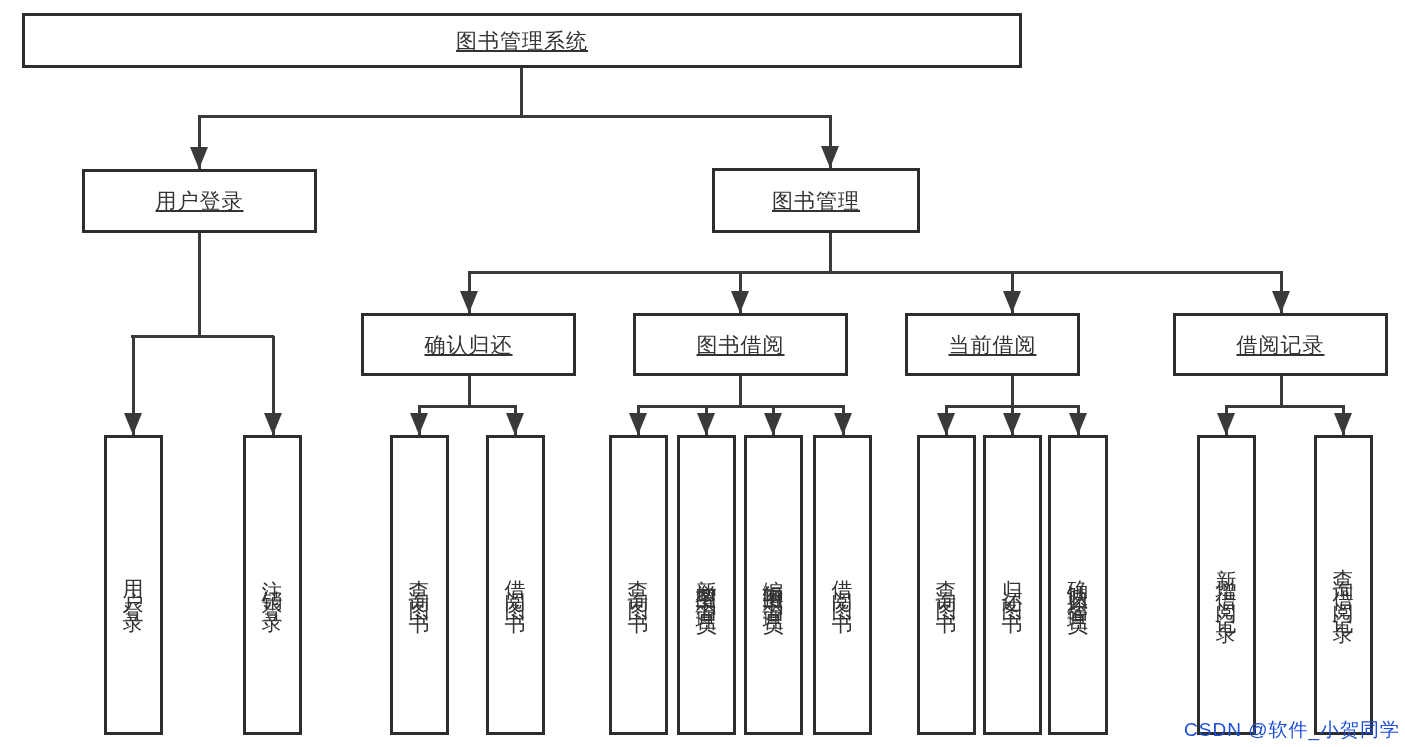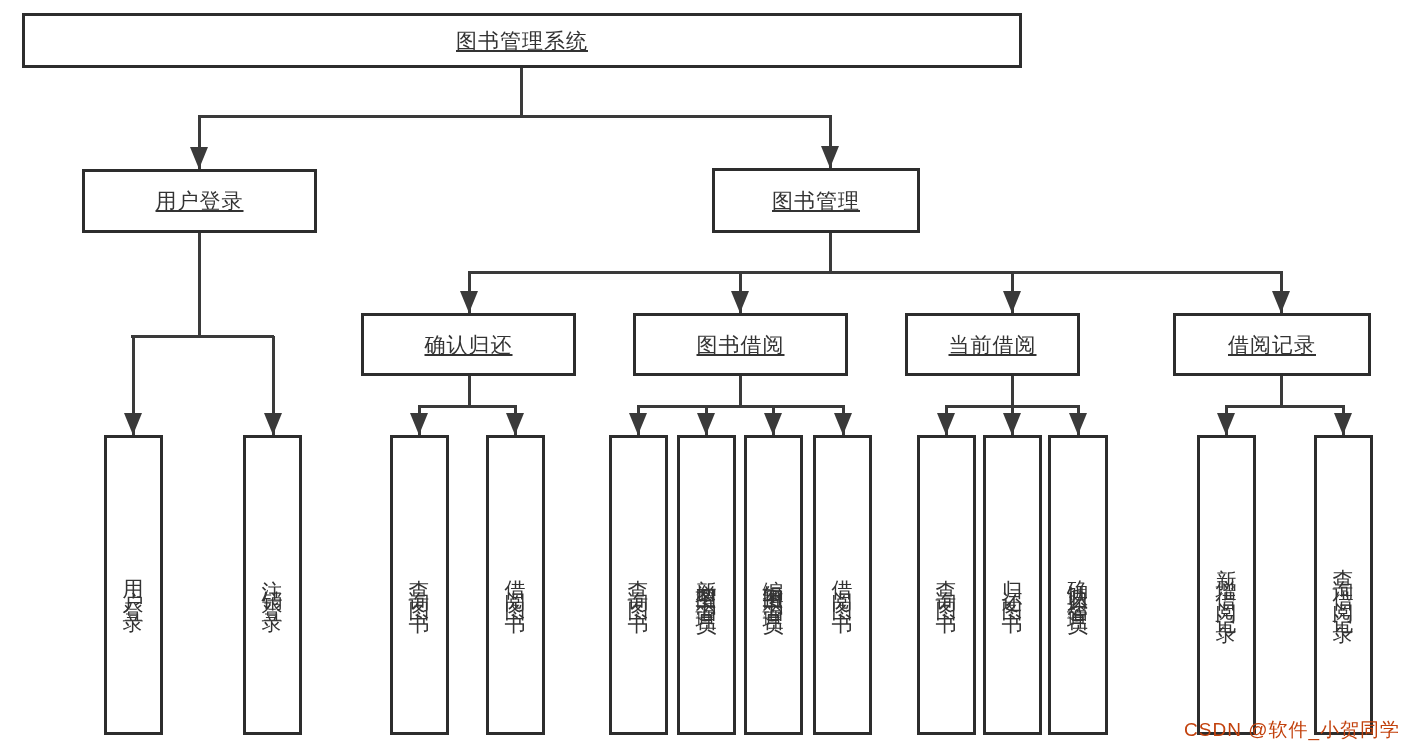--- a/index.html
+++ b/index.html
@@ -58,21 +58,21 @@
     height: 0;
     border-left: 9px solid transparent;
     border-right: 9px solid transparent;
     border-top: 22px solid #3a3a3a;
   }
   .watermark {
     position: absolute;
     top: 717px;
     right: 5px;
     font-size: 19px;
-    color: #c2410c;
+    color: #1d4ed8;
     letter-spacing: 1px;
     white-space: nowrap;
   }
 </style>
 </head>
 <body>
 
 <div class="stage">
 
   <div class="vline" style="left:520px;top:68px;height:49px"></div>
@@ -149,21 +149,21 @@
 
   <div class="box h" style="left:361px;top:313px;width:215px;height:63px">
     <span>确认归还</span>
   </div>
   <div class="box h" style="left:633px;top:313px;width:215px;height:63px">
     <span>图书借阅</span>
   </div>
   <div class="box h" style="left:905px;top:313px;width:175px;height:63px">
     <span>当前借阅</span>
   </div>
-  <div class="box h" style="left:1173px;top:313px;width:198px;height:63px">
+  <div class="box h" style="left:1173px;top:313px;width:215px;height:63px">
     <span>借阅记录</span>
   </div>
 
   <div class="box v" style="left:104px;top:435px;width:59px;height:300px">
     <span>用户登录</span>
   </div>
   <div class="box v" style="left:243px;top:435px;width:59px;height:300px">
     <span>注销登录</span>
   </div>
 

